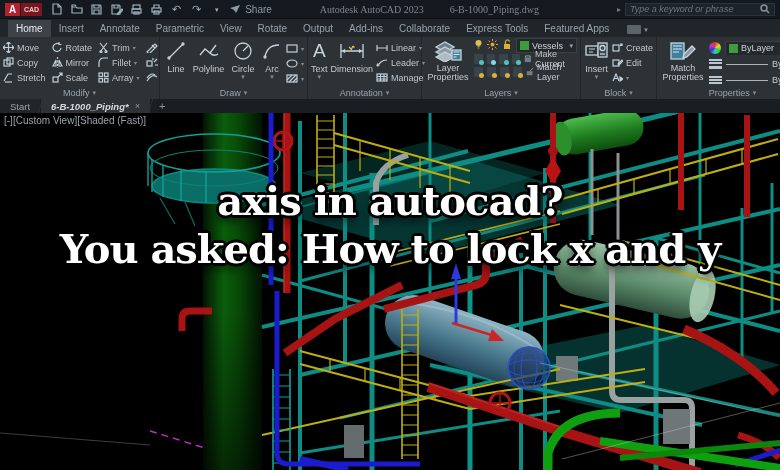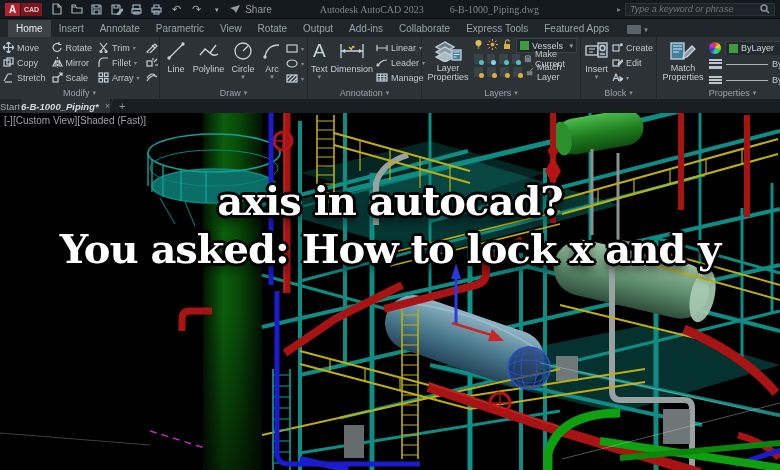--- a/index.html
+++ b/index.html
@@ -57,21 +57,21 @@
   .ltool { width:11px; height:10px; position:relative; background:#39434a; border-radius:1px; }
   .ltool i { position:absolute; right:-1px; bottom:-1px; width:5px; height:5px; border-radius:50%; display:block; }
   .colorwheel { width:12px; height:12px; border-radius:50%; background:conic-gradient(#d33,#dd3,#3c3,#3cc,#33c,#c3c,#d33); }
   .lines-ico { display:flex; flex-direction:column; gap:1.5px; }
   .lines-ico b { width:13px; height:1.6px; background:#b9c6ce; display:block; }
   .prow { display:flex; align-items:center; gap:4px; height:14px; font-size:9px; color:#c2cad0; white-space:nowrap; overflow:hidden; }
   .dashline { width:42px; height:0; border-top:1.4px solid #aab6be; }
 
   
   .doctabs { height:14px; background:#191e23; display:flex; align-items:stretch; font-size:9.5px; color:#98a2aa; }
-  .dtab { display:flex; align-items:center; padding:0 0; gap:6px; position:relative; cursor:default; }
+  .dtab { display:flex; align-items:center; padding:0 10px; gap:6px; position:relative; cursor:default; }
   .dtab.start { background:#20252a; }
   .dtab.active { background:#2d3237; color:#d6dbdf; font-weight:bold;font-style:italic; }
   .dtab .close { color:#8b959d; font-size:9px; font-weight:normal; }
   .newtab { display:flex; align-items:center; padding:0 8px; color:#8b959d; font-size:11px; cursor:default; }
   .slash { width:0; border-left:1px solid #2c3338; transform:skewX(-18deg); }
 
   
   .canvas { position:relative; height:444px; background:#000; overflow:hidden; }
   .scene { position:absolute; inset:0; }
   .vplabel { position:absolute; top:2px; left:4px; font-size:10px; color:#9aa4ab; z-index:3; letter-spacing:0; }

